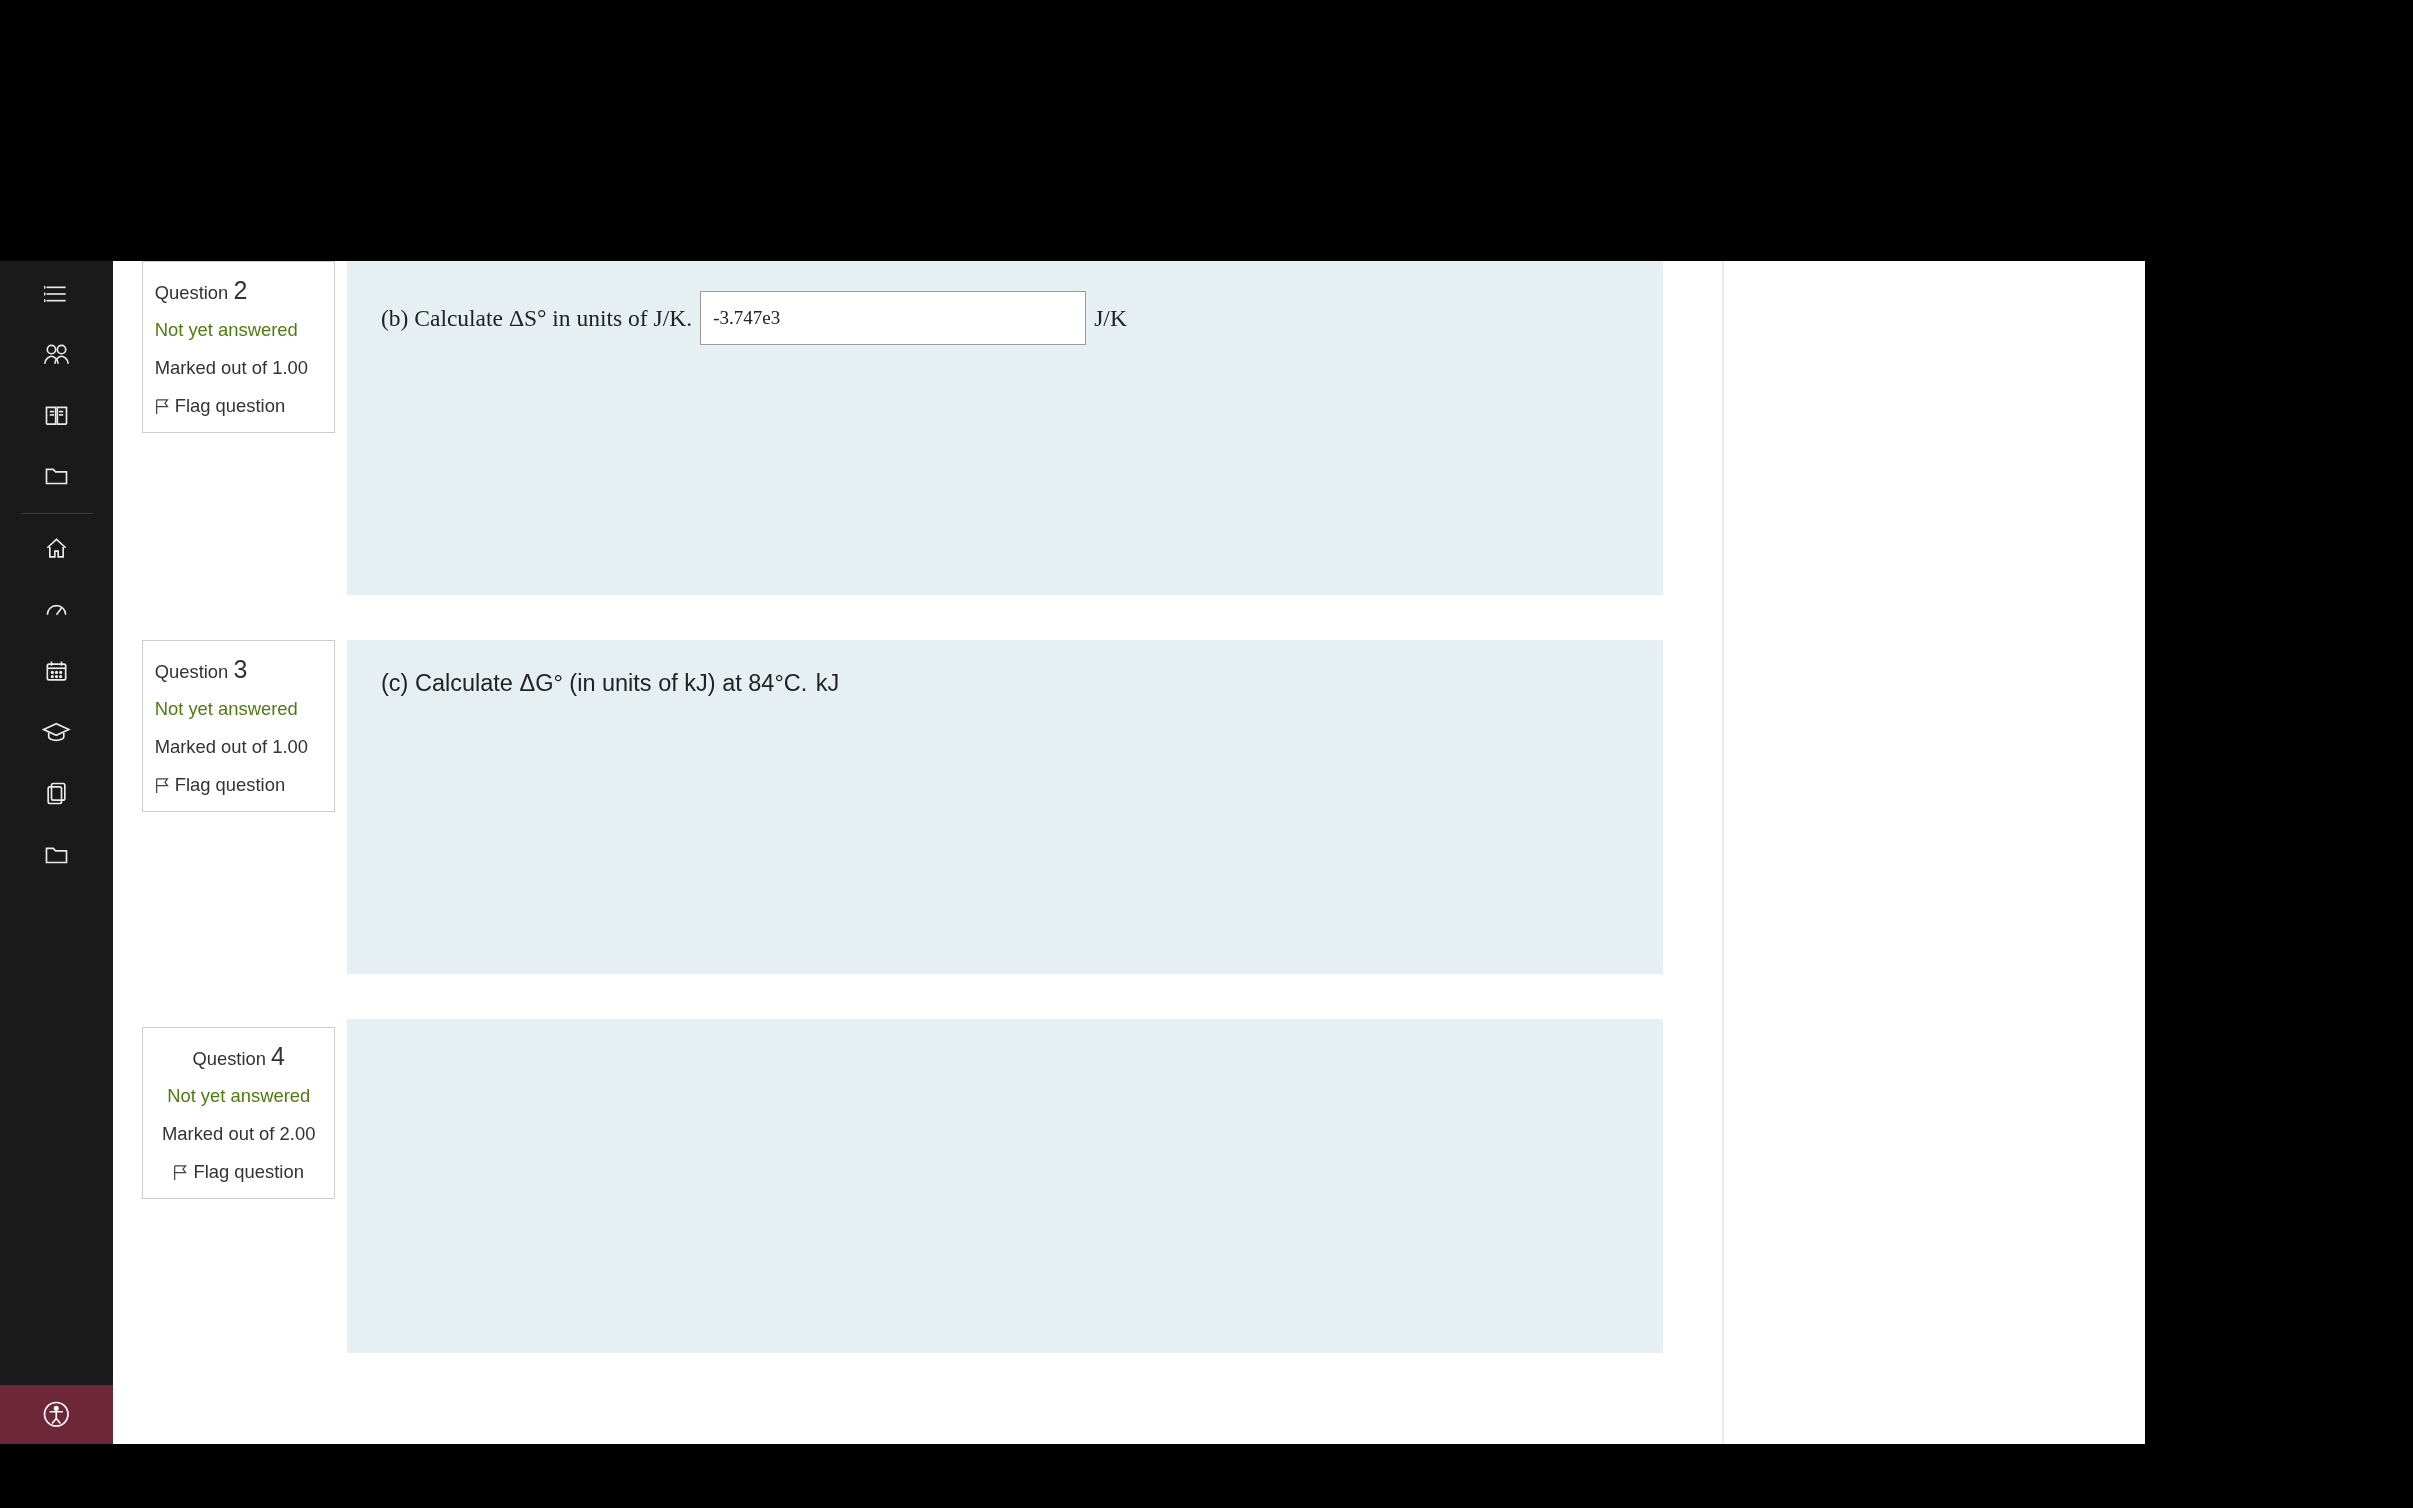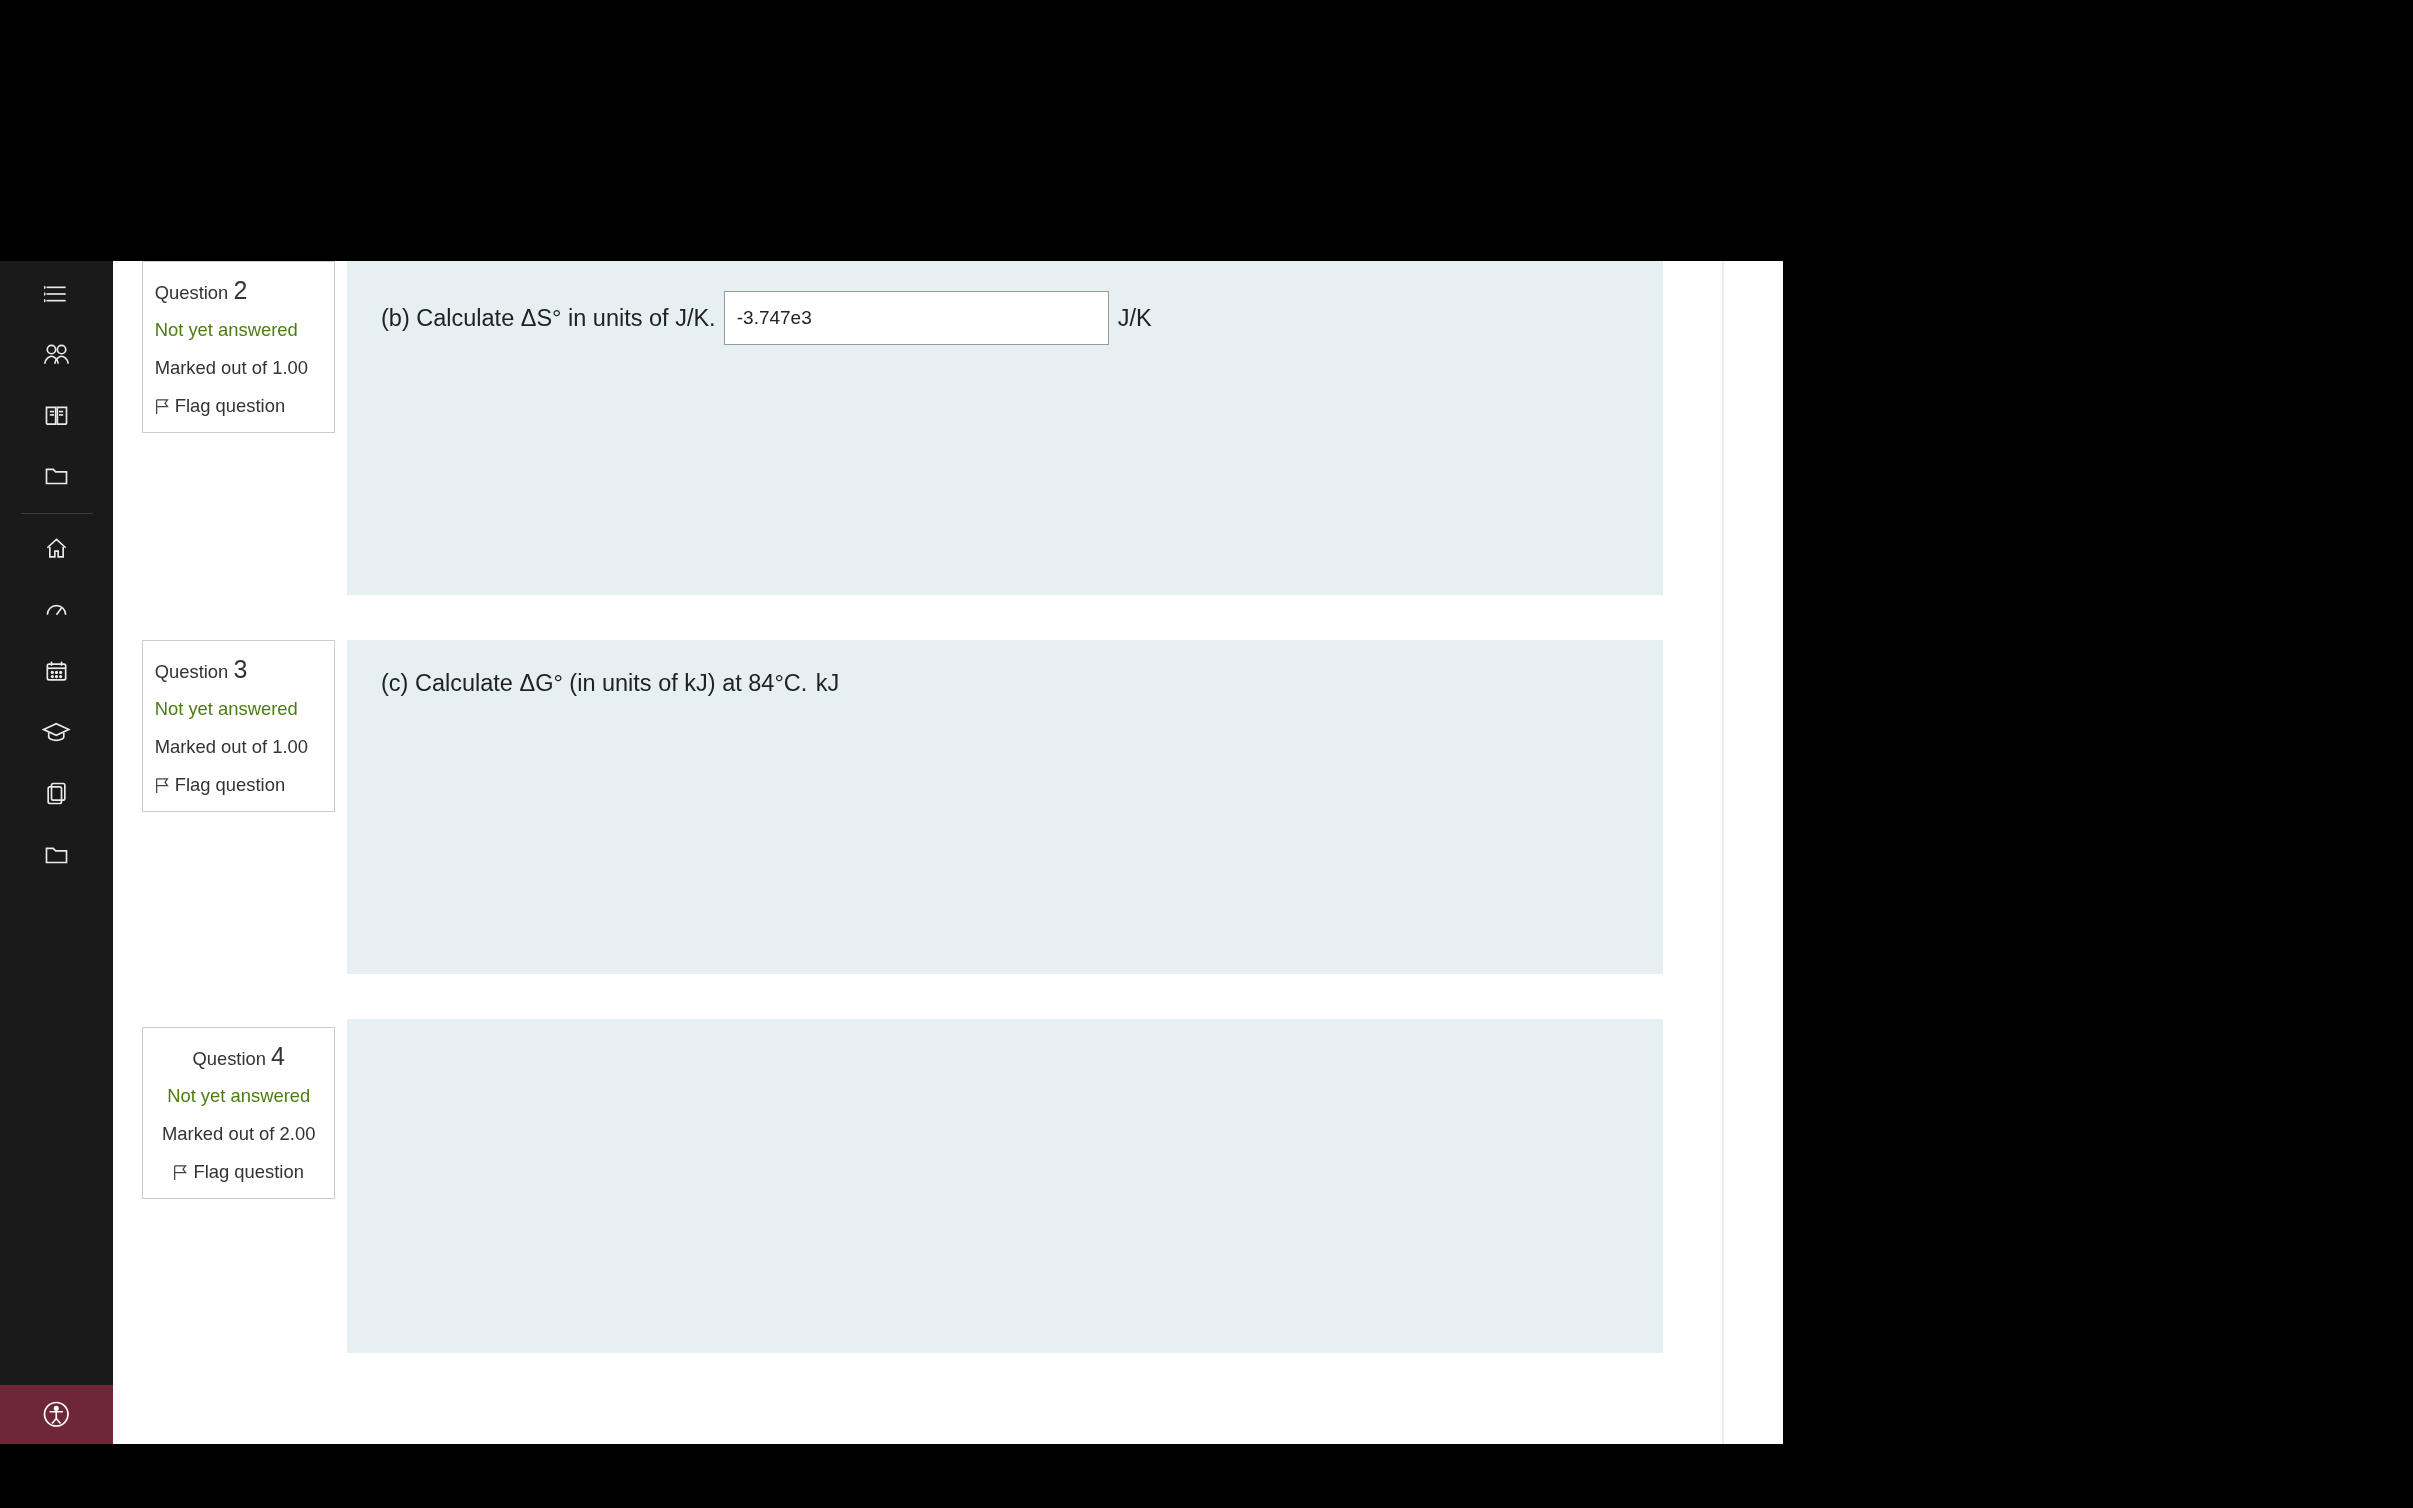--- a/index.html
+++ b/index.html
@@ -9,21 +9,21 @@
     height: 1508px;
     background: #000;
     font-family: "Segoe UI", Arial, sans-serif;
     overflow: hidden;
   }
   
   .viewport {
     position: absolute;
     left: 0;
     top: 261px;   
-    width: 1783px;
+    width: 2145px;
     height: 1183px;
     background: #000;
   }
   .sidebar {
     position: absolute;
     left: 0;
     top: 0;
     width: 113px;
     height: 100%;
     background: #1a1a1a;
@@ -273,21 +273,21 @@
           <div class="status">Not yet answered</div>
           <div class="marked">
             <span>Marked out of </span><span>1.00</span>
           </div>
           <div class="flag">
             <svg width="15" height="17" viewBox="0 0 18 20">
                 <path d="M2 2v17M2 2h13l-3 4 3 4H2" fill="none" stroke="#444" stroke-width="1.5"></path>
               </svg><span>Flag question</span>
           </div>
         </div>
-        <div class="panel" style="top:0; height:334px;">
+        <div class="panel" style="top:0; height:334px;font-family:Liberation Serif, serif;">
           <div class="line">
             <span>(b)  Calculate ΔS° in units of J/K.</span>
             <input class="answer" value="-3.747e3" style="">
             <span>J/K</span>
           </div>
         </div>
       </div>
 
       <div class="qrow" style="height:352px; padding-top:27px;">
         <div class="info-card" style="top:0;">

